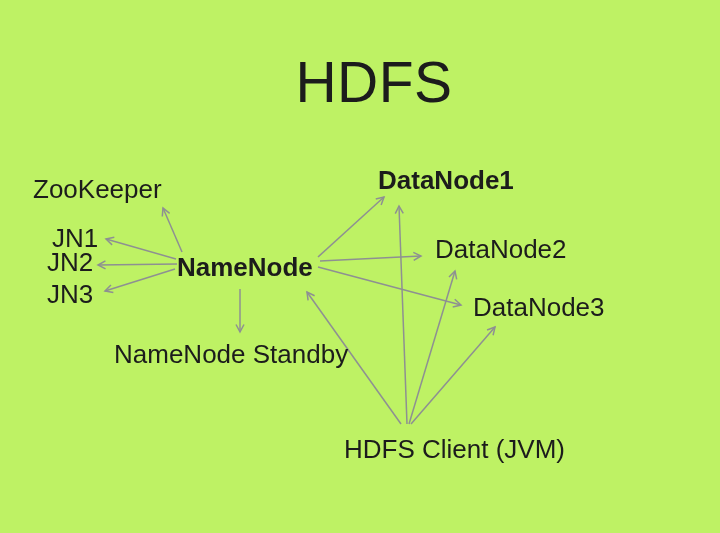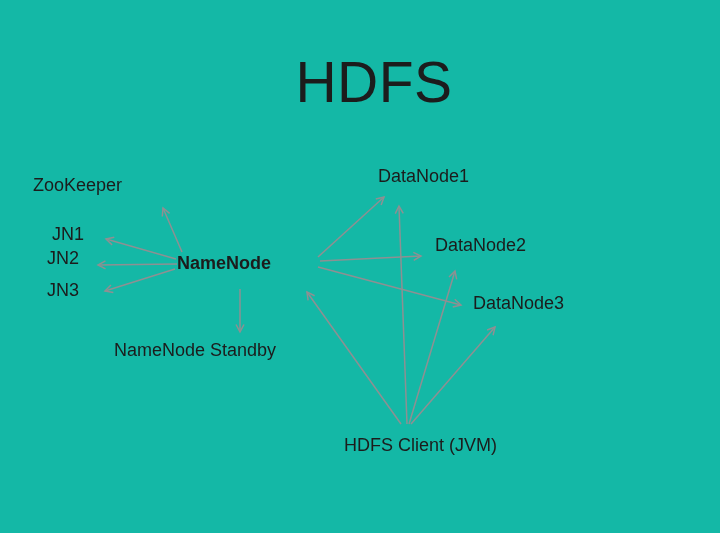--- a/index.html
+++ b/index.html
@@ -30,31 +30,31 @@
   }
   .edges-svg {
     position: absolute;
     left: 0;
     top: 0;
     width: 720px;
     height: 533px;
   }
   .node-label {
     position: absolute;
-    font-size: 18px;
+    font-size: 26px;
     font-weight: 400;
     line-height: 1;
     white-space: nowrap;
     letter-spacing: 0px;
   }
 </style>
 </head>
 <body>
 
-<div class="slide-canvas" style="background: #14b8a6;">
+<div class="slide-canvas" style="background: #bef264;">
   <div class="diagram-title" style="color: rgb(28, 28, 28);">HDFS</div>
 
   <svg class="edges-svg" viewBox="0 0 720 533" xmlns="http://www.w3.org/2000/svg">
     <defs>
       <marker id="arrowhead" markerUnits="userSpaceOnUse" markerWidth="11" markerHeight="11" viewBox="0 0 11 11" refX="9" refY="5.5" orient="auto">
         <path d="M1.5,1.5 L9,5.5 L1.5,9.5" fill="none" stroke-width="1.5" stroke="#8e9092"></path>
       </marker>
     </defs>
     <g>
         <line x1="182" y1="252" x2="163" y2="208" stroke="#8e9092" stroke-width="1.5" marker-end="url(#arrowhead)"></line>
@@ -72,18 +72,18 @@
       </g>
   </svg>
 
   <div>
       <div class="node-label" style="left: 33px; top: 176px; color: rgb(28, 28, 28);">ZooKeeper</div>
       <div class="node-label" style="left: 52px; top: 225px; color: rgb(28, 28, 28);">JN1</div>
       <div class="node-label" style="left: 47px; top: 249px; color: rgb(28, 28, 28);">JN2</div>
       <div class="node-label" style="left: 47px; top: 281px; color: rgb(28, 28, 28); text-align: center;">JN3</div>
       <div class="node-label" style="left: 177px; top: 254px; color: rgb(28, 28, 28); font-weight: bold;">NameNode</div>
       <div class="node-label" style="left: 114px; top: 341px; color: rgb(28, 28, 28);">NameNode Standby</div>
-      <div class="node-label" style="left: 378px; top: 167px; color: rgb(28, 28, 28);">DataNode1</div>
+      <div class="node-label" style="left: 378px; top: 167px; color: rgb(28, 28, 28); font-weight: bold;">DataNode1</div>
       <div class="node-label" style="left: 435px; top: 236px; color: rgb(28, 28, 28);">DataNode2</div>
       <div class="node-label" style="left: 473px; top: 294px; color: rgb(28, 28, 28);">DataNode3</div>
       <div class="node-label" style="left: 344px; top: 436px; color: rgb(28, 28, 28);">HDFS Client (JVM)</div>
     </div>
 </div>
 
 </body></html>

